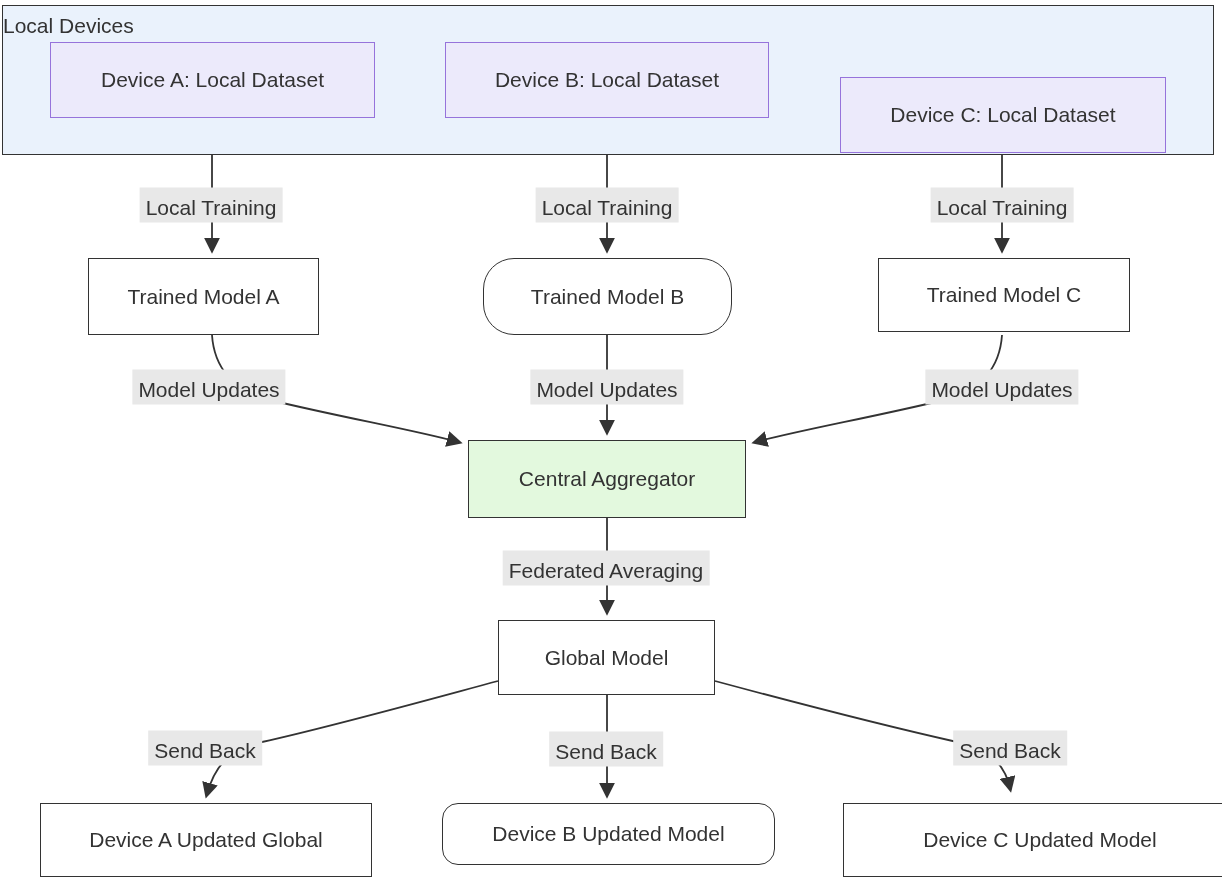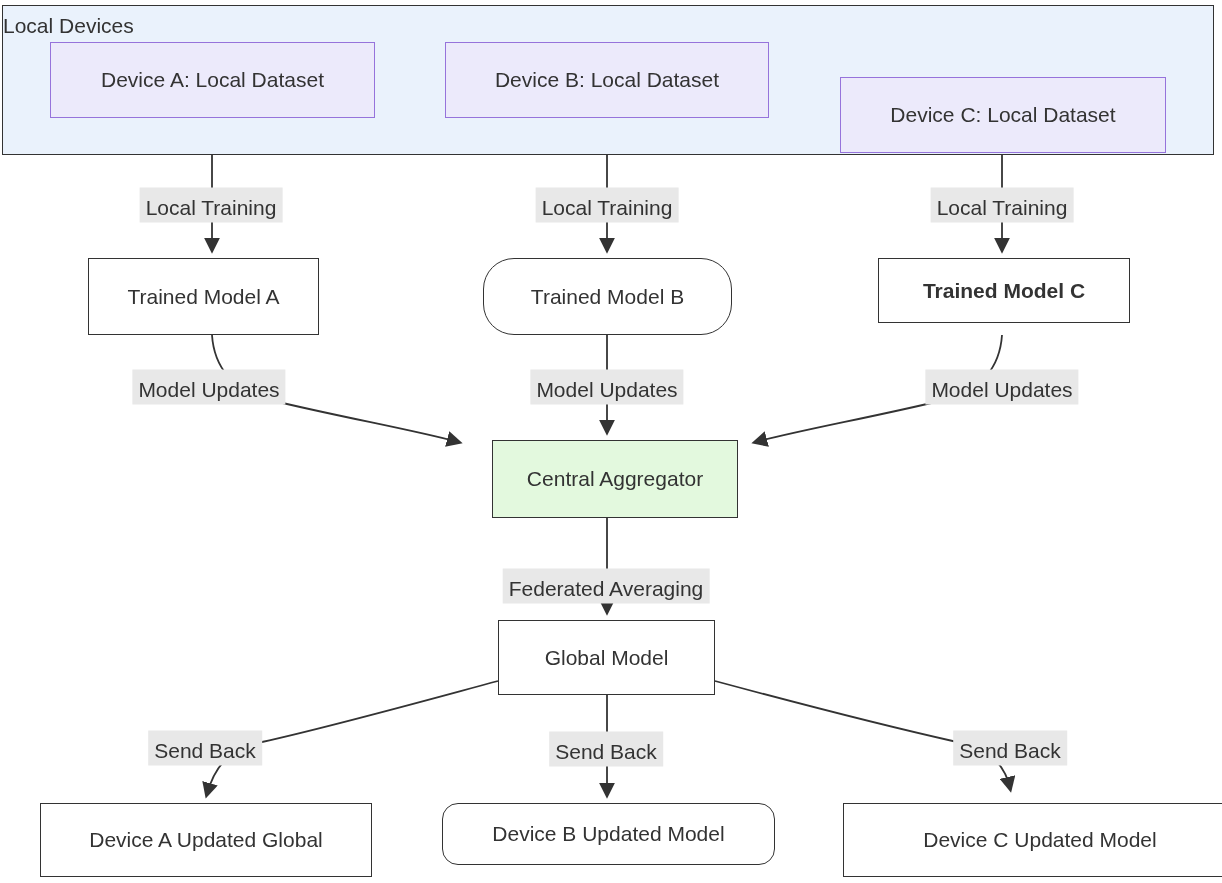--- a/index.html
+++ b/index.html
@@ -76,25 +76,25 @@
   <div class="node device" style="left:840px; top:42px; width:326px; height:76px;margin-top:35px;">
     <span>Device C: Local Dataset</span>
   </div>
 
   <div class="node" style="left:88px; top:258px; width:231px; height:77px;">
     <span>Trained Model A</span>
   </div>
   <div class="node" style="left:483px; top:258px; width:249px; height:77px;border-radius:31px;">
     <span>Trained Model B</span>
   </div>
-  <div class="node" style="left:878px; top:258px; width:252px; height:65px;font-weight:bold;">
+  <div class="node" style="left:878px; top:258px; width:252px; height:74px;">
     <span>Trained Model C</span>
   </div>
 
-  <div class="node aggregator" style="left:468px; top:440px; width:246px; height:78px;margin-left:24px;">
+  <div class="node aggregator" style="left:468px; top:440px; width:278px; height:78px;">
     <span>Central Aggregator</span>
   </div>
 
   <div class="node" style="left:498px; top:620px; width:217px; height:75px;">
     <span>Global Model</span>
   </div>
 
   <div class="node" style="left:40px; top:803px; width:332px; height:74px;">
     <span>Device A Updated Global</span>
   </div>
@@ -106,19 +106,19 @@
   </div>
 
   <div class="edge-label" style="left:211px; top:205px;">Local Training</div>
   <div class="edge-label" style="left:607px; top:205px;">Local Training</div>
   <div class="edge-label" style="left:1002px; top:205px;">Local Training</div>
 
   <div class="edge-label" style="left:209px; top:387px;">Model Updates</div>
   <div class="edge-label" style="left:607px; top:387px;">Model Updates</div>
   <div class="edge-label" style="left:1002px; top:387px;">Model Updates</div>
 
-  <div class="edge-label" style="left:606px; top:586px;text-align:center;">Federated Averaging</div>
+  <div class="edge-label" style="left:606px; top:568px;text-align:center;">Federated Averaging</div>
 
   <div class="edge-label" style="left:205px; top:748px;">Send Back</div>
   <div class="edge-label" style="left:606px; top:749px;">Send Back</div>
   <div class="edge-label" style="left:1010px; top:748px;">Send Back</div>
 
 </div>
 
 </body></html>

